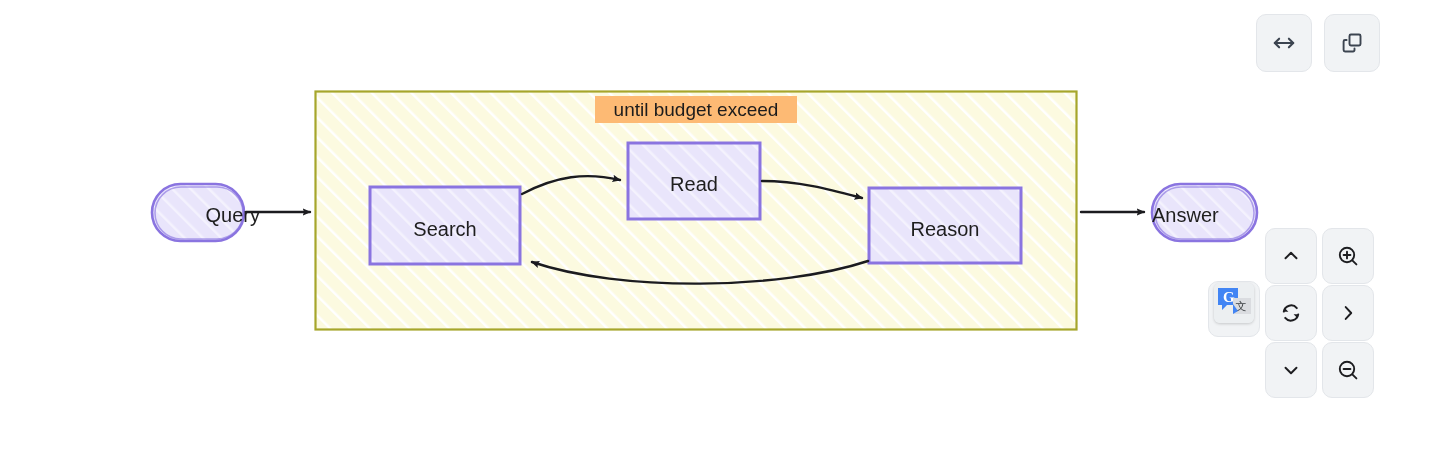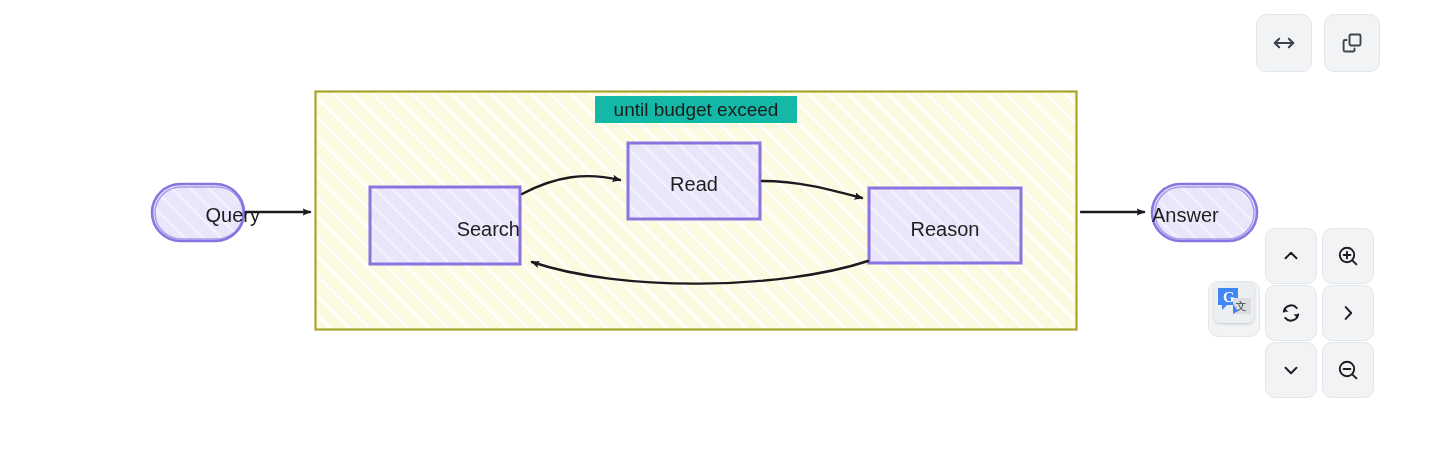--- a/index.html
+++ b/index.html
@@ -28,21 +28,21 @@
     font-size: 20px;
     line-height: 1;
     white-space: nowrap;
     pointer-events: none;
     font-family: "Liberation Sans", sans-serif;
   }
   .group-label {
     position: absolute;
     left: 595px; top: 96px;
     width: 202px; height: 27px;
-    background: #14b8a6;
+    background: #fdba74;
     color: #1c1c1c;
     font-size: 19px;
     line-height: 27px;
     text-align: center;
     white-space: nowrap;
     font-family: "Liberation Sans", sans-serif;
   }
 
   
   .ui-btn {
@@ -132,21 +132,21 @@
       <path d="M522,194 C556,176 586,172 620,180" marker-end="url(#arrowhead)"></path>
       <path d="M762,181 C800,181 832,190 862,198" marker-end="url(#arrowhead)"></path>
       <path d="M868,261 C780,290 620,292 532,262" marker-end="url(#arrowhead)"></path>
       <path d="M1081,212 L1144,212" marker-end="url(#arrowhead)"></path>
     </g>
   </svg>
 
   <div class="group-label">until budget exceed</div>
 
   <div class="node-label" style="left:152px; top:205px; width:80px; text-align:right;padding-left:28px;">Query</div>
-  <div class="node-label" style="left:370px; top:219px; width:150px; text-align:right;">Search</div>
+  <div class="node-label" style="left:370px; top:219px; width:150px; text-align:center;">Search</div>
   <div class="node-label" style="left:628px; top:174px; width:132px; text-align:center;">Read</div>
   <div class="node-label" style="left:869px; top:219px; width:152px; text-align:center;">Reason</div>
   <div class="node-label" style="left:1152px; top:205px; width:105px; ">Answer</div>
 
   <div class="ui-btn" id="btn-fit-width" title="Fit width">
     <span>
       <svg width="26" height="26" viewBox="0 0 24 24" fill="none" stroke="#3c4450" stroke-width="1.9" stroke-linecap="round" stroke-linejoin="round">
         <line x1="3.5" y1="12" x2="20.5" y2="12"></line>
         <polyline points="7.5,8 3.5,12 7.5,16"></polyline>
         <polyline points="16.5,8 20.5,12 16.5,16"></polyline>

